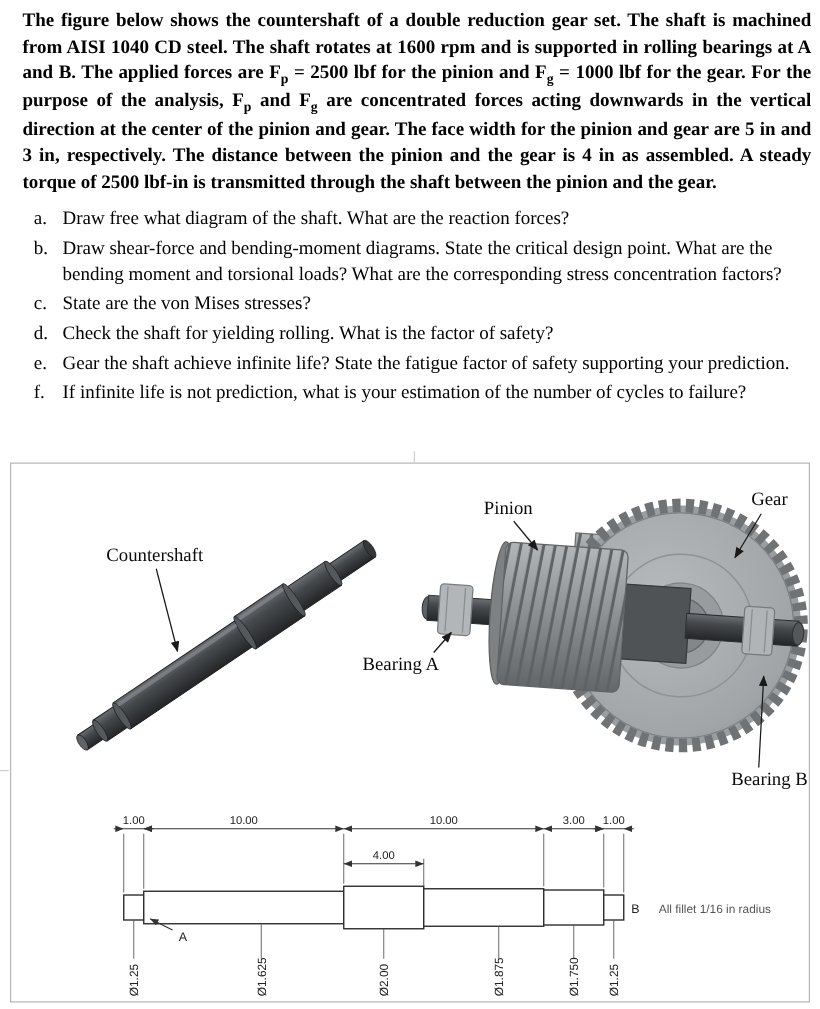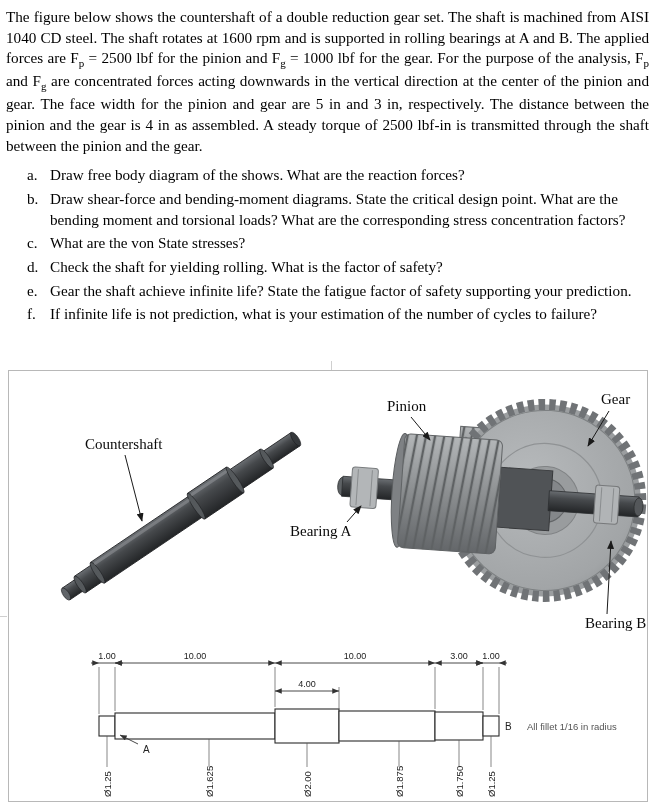--- a/index.html
+++ b/index.html
@@ -3,22 +3,22 @@
 <meta charset="utf-8">
 <style>
   * { margin:0; padding:0; box-sizing:border-box; }
   html,body { background:#ffffff; }
   body {
     width:656px; height:807px; position:relative;
     font-family:"Liberation Serif", serif; color:#000;
     overflow:hidden;
   }
   .text-block {
-    padding:7px 7px 0 6px;
-    font-size:15.2px; line-height:1.36; text-align:justify;
+    padding:7px 7px 0 18px;
+    font-size:15.2px; line-height:1.36; text-align:justify;font-weight:bold;
   }
   sub { font-size:11px; }
   .questions { margin-top:9px; padding-left:27px; padding-right:10px; }
   .q-item { display:flex; margin-bottom:3px; font-size:15.2px; line-height:1.36; }
   .q-label { width:23px; flex:0 0 23px; }
   .q-text { flex:1; }
   .figure-box {
     position:absolute; left:8px; top:370px; width:640px; height:432px;
     border:1px solid #b8b8b8; background:#fff;
   }
@@ -28,29 +28,29 @@
   svg text { user-select:none; }
 </style>
 </head>
 <body>
 
 <p class="text-block"><span>The figure below shows the countershaft of a double reduction gear set. The shaft is machined from AISI 1040 CD steel. The shaft rotates at 1600 rpm and is supported in rolling bearings at A and B. The applied forces are F</span><sub>p</sub><span> = 2500 lbf for the pinion and F</span><sub>g</sub><span> = 1000 lbf for the gear. For the purpose of the analysis, F</span><sub>p</sub><span> and F</span><sub>g</sub><span> are concentrated forces acting downwards in the vertical direction at the center of the pinion and gear. The face width for the pinion and gear are 5 in and 3 in, respectively. The distance between the pinion and the gear is 4 in as assembled. A steady torque of 2500 lbf-in is transmitted through the shaft between the pinion and the gear.</span></p>
 
 <div class="questions">
   <div class="q-item">
     <span class="q-label">a.</span>
-    <span class="q-text">Draw free body diagram of the shows. What are the reaction forces?</span>
+    <span class="q-text">Draw free what diagram of the shaft. What are the reaction forces?</span>
   </div>
   <div class="q-item">
     <span class="q-label">b.</span>
     <span class="q-text">Draw shear-force and bending-moment diagrams. State the critical design point. What are the bending moment and torsional loads? What are the corresponding stress concentration factors?</span>
   </div>
   <div class="q-item">
     <span class="q-label">c.</span>
-    <span class="q-text">What are the von State stresses?</span>
+    <span class="q-text">State are the von Mises stresses?</span>
   </div>
   <div class="q-item">
     <span class="q-label">d.</span>
     <span class="q-text">Check the shaft for yielding rolling. What is the factor of safety?</span>
   </div>
   <div class="q-item">
     <span class="q-label">e.</span>
     <span class="q-text">Gear the shaft achieve infinite life? State the fatigue factor of safety supporting your prediction.</span>
   </div>
   <div class="q-item">

